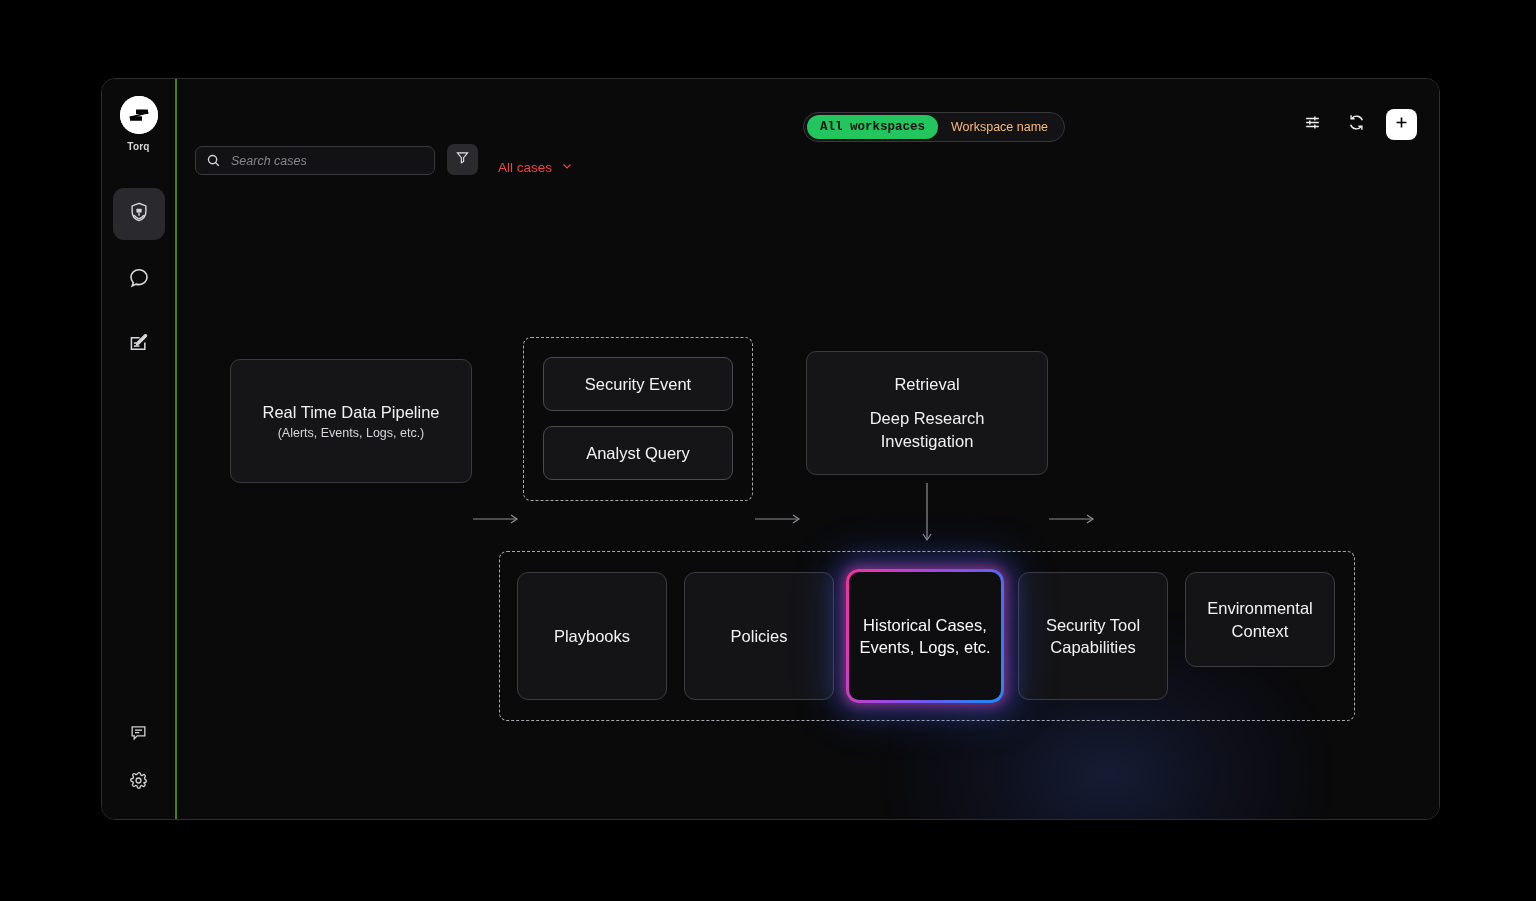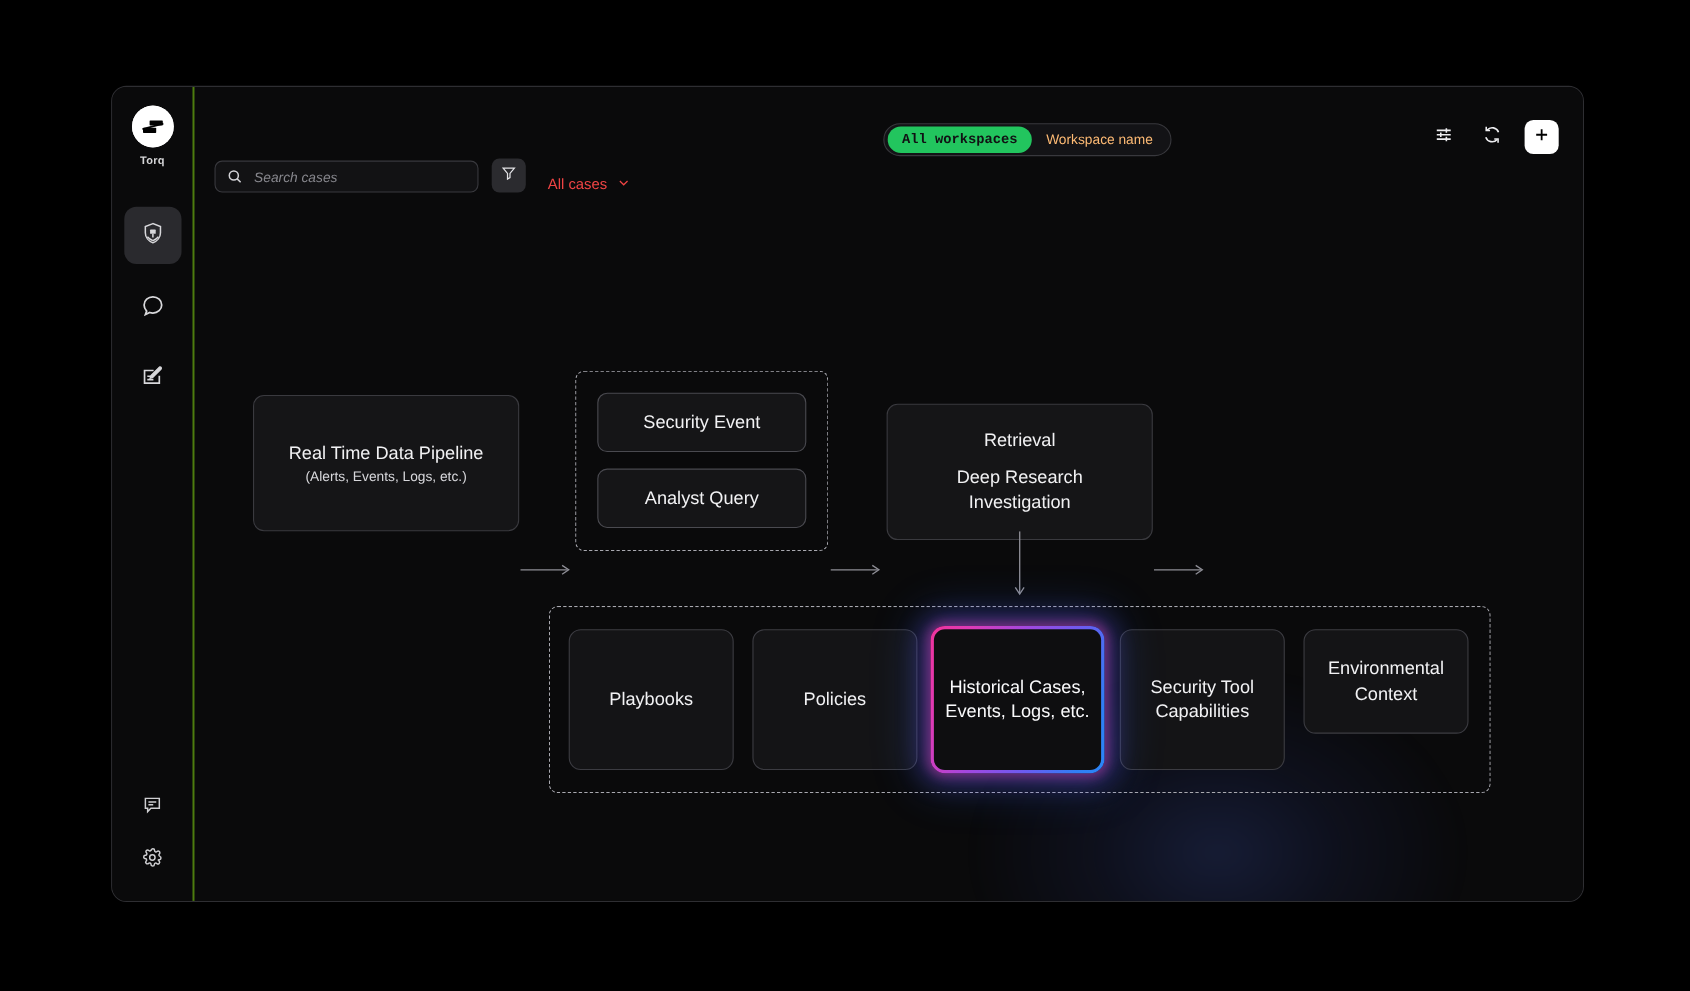--- a/index.html
+++ b/index.html
@@ -442,21 +442,21 @@
           <span>Security Event</span>
         </div>
 
         <div class="arrow" style="left:578px; top:336px; width:50px; height:12px;">
           <svg width="50" height="12" viewBox="0 0 50 12" fill="none" stroke="currentColor" stroke-width="1.2">
             <line x1="0" y1="6" x2="43" y2="6"></line>
             <polyline points="38,2 44,6 38,10"></polyline>
           </svg>
         </div>
 
-        <div class="node" style="left:629px; top:192px; width:242px; height:124px;">
+        <div class="node" style="left:629px; top:176px; width:242px; height:124px;">
           <span class="t1">Retrieval</span>
           <span class="t-sub ln">Deep Research</span>
           <span class="t1 ln">Investigation</span>
         </div>
 
         <div class="arrow" style="left:872px; top:336px; width:50px; height:12px;">
           <svg width="50" height="12" viewBox="0 0 50 12" fill="none" stroke="currentColor" stroke-width="1.2">
             <line x1="0" y1="6" x2="43" y2="6"></line>
             <polyline points="38,2 44,6 38,10"></polyline>
           </svg>

